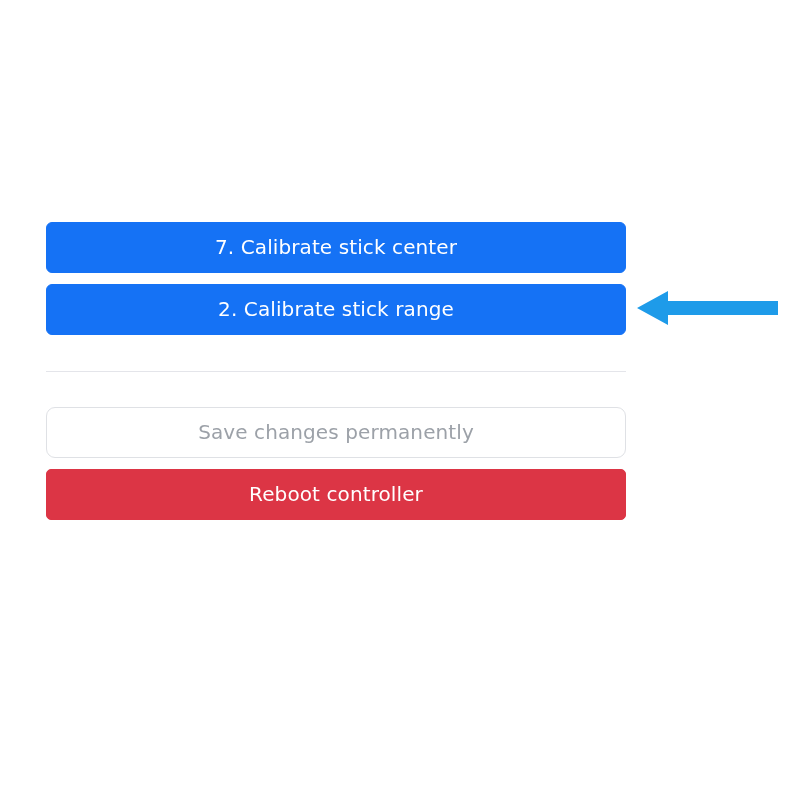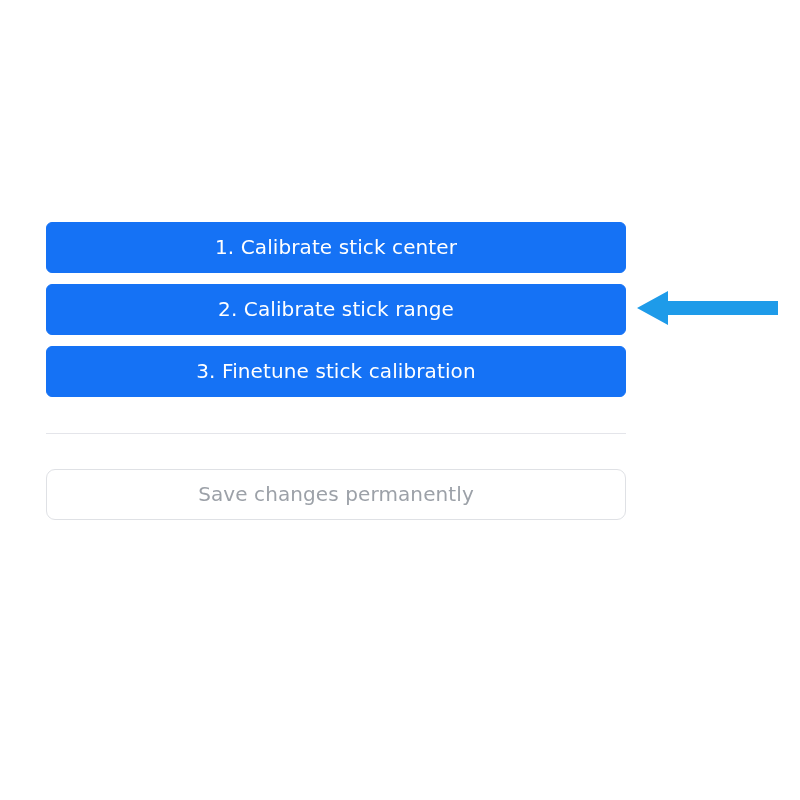--- a/index.html
+++ b/index.html
@@ -97,34 +97,34 @@
   }
 </style>
 </head>
 <body>
 
 <div id="stage">
 
   <div class="panel">
 
     <div class="group-top">
-      <button class="btn btn-primary">1. Calibrate stick center</button>
+      <button class="btn btn-primary">7. Calibrate stick center</button>
 
       <button class="btn btn-primary">2. Calibrate stick range</button>
 
-      <button class="btn btn-primary">3. Finetune stick calibration</button>
     </div>
 
     <div class="spacer-before-divider"></div>
 
     <hr class="divider">
 
     <div class="spacer-after-divider"></div>
 
     <button class="btn btn-outline">Save changes permanently</button>
 
+    <button class="btn btn-danger">Reboot controller</button>
   </div>
 
   <svg id="arrow" viewBox="0 0 156 50">
     <polygon points="7,25 38,8 38,18 148,18 148,32 38,32 38,42" fill="#1e9be9"></polygon>
   </svg>
 
 </div>
 
 </body></html>

